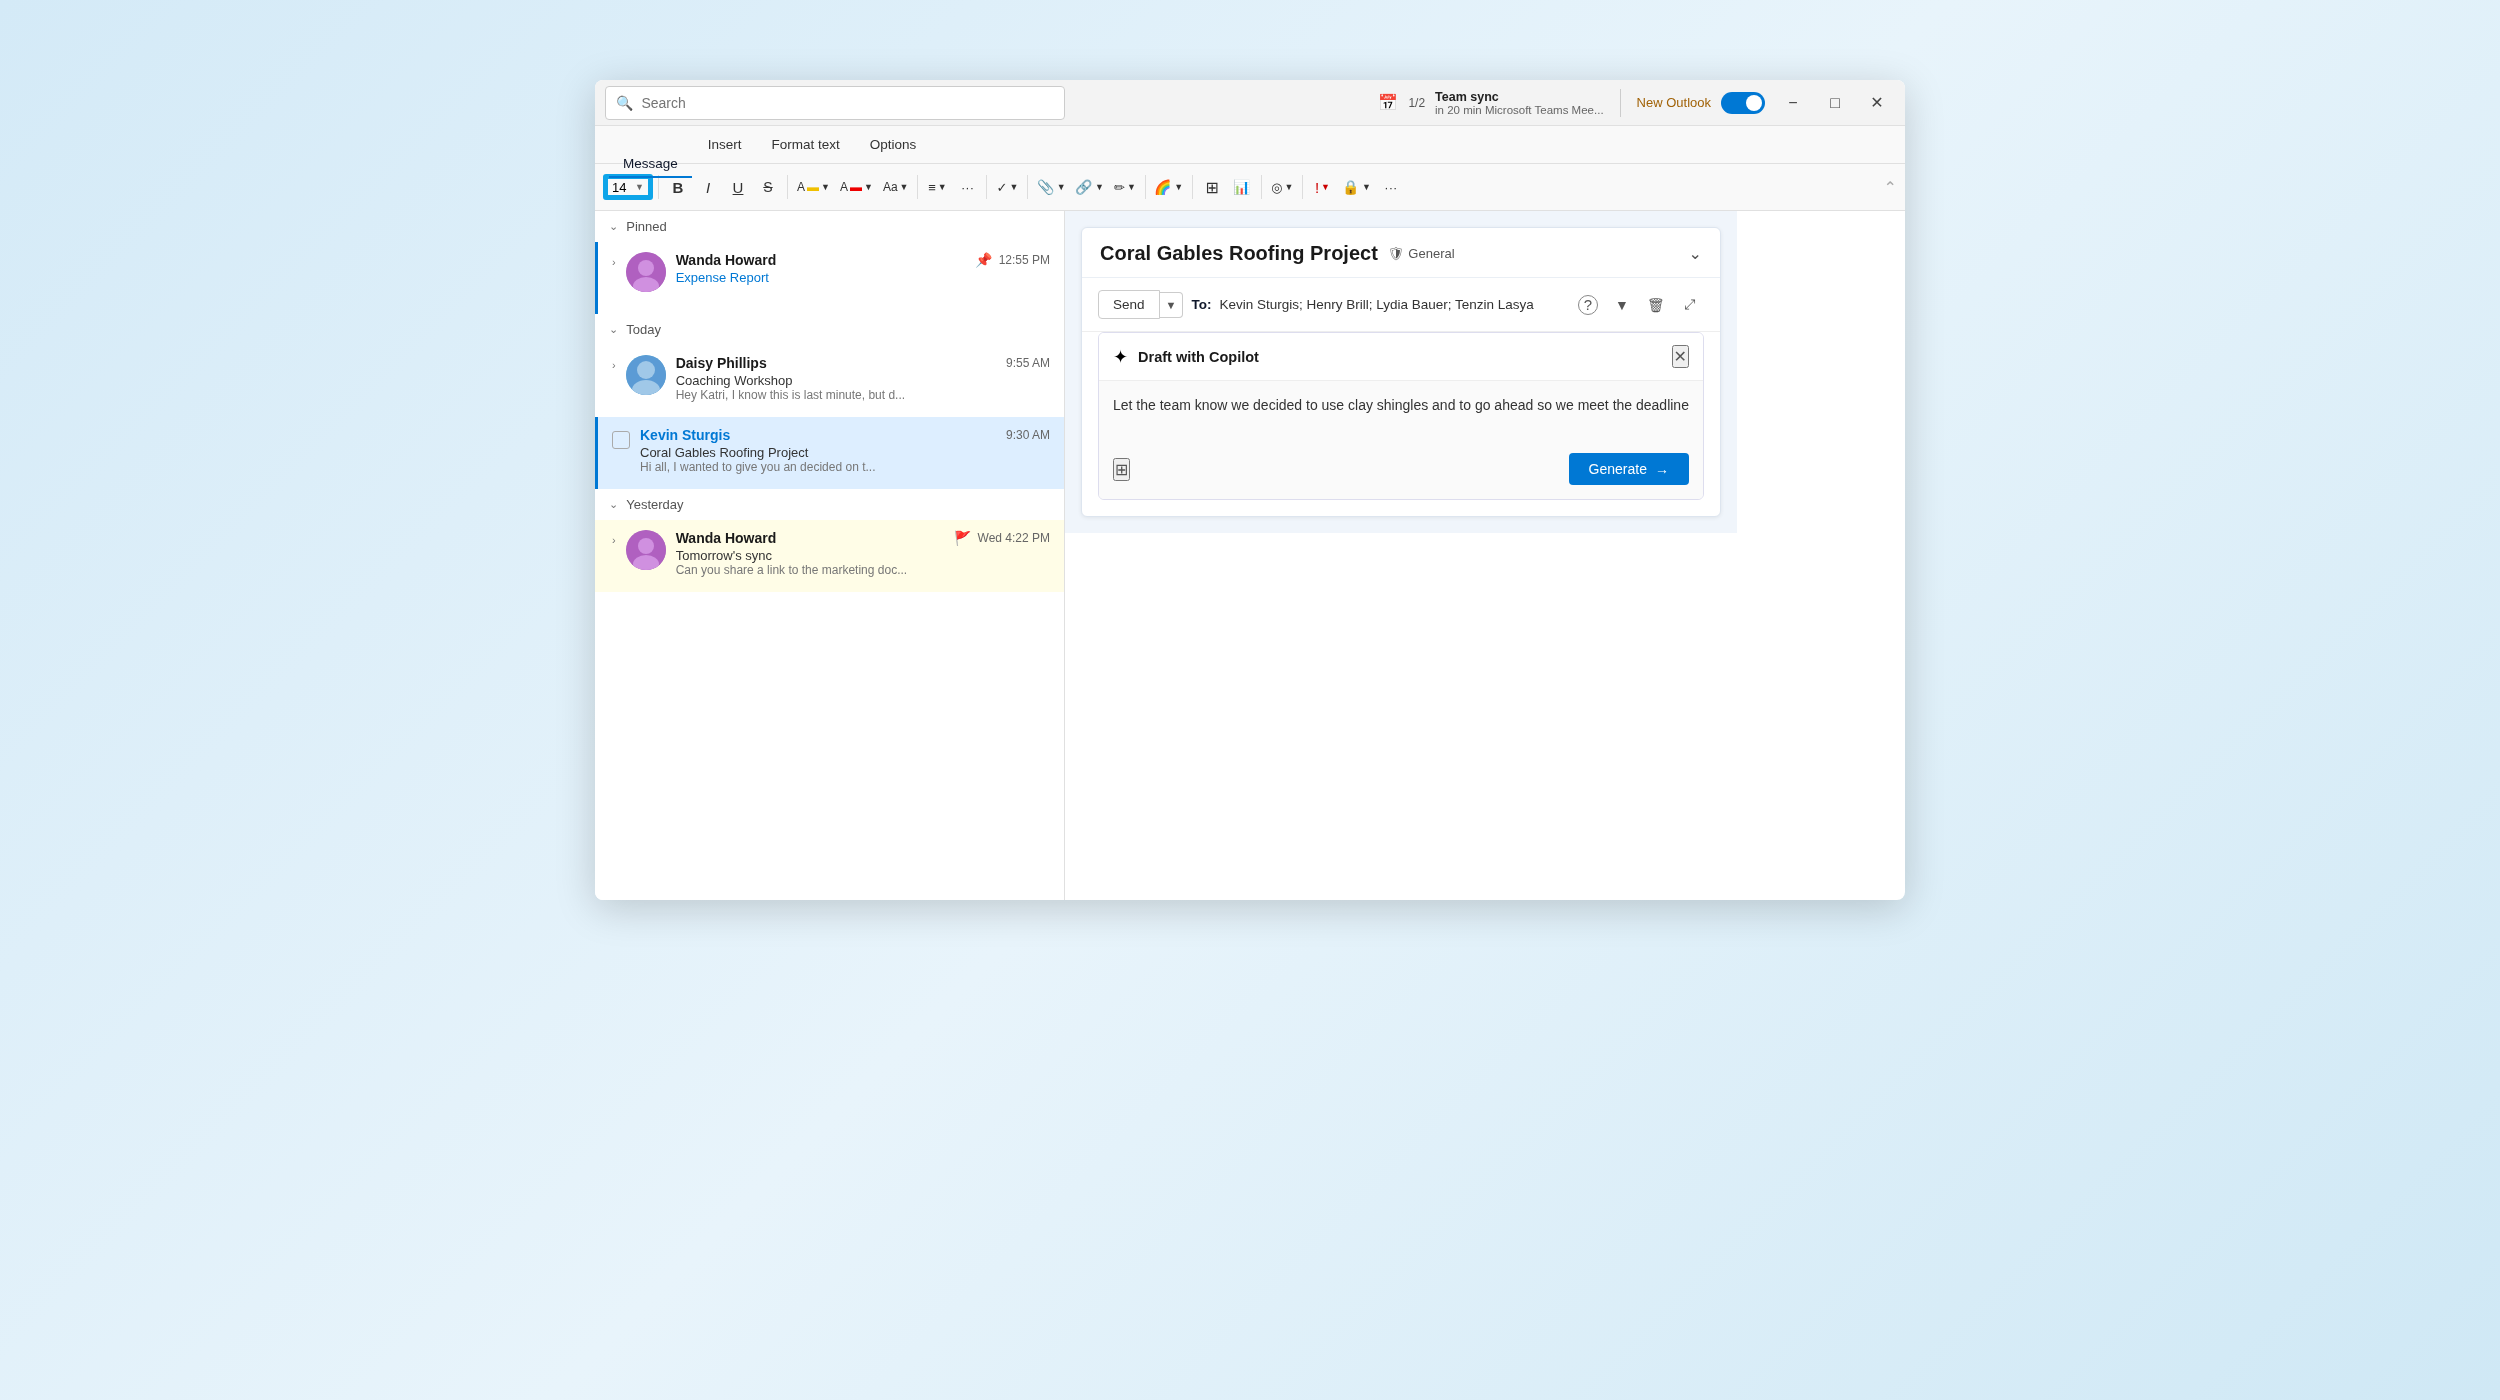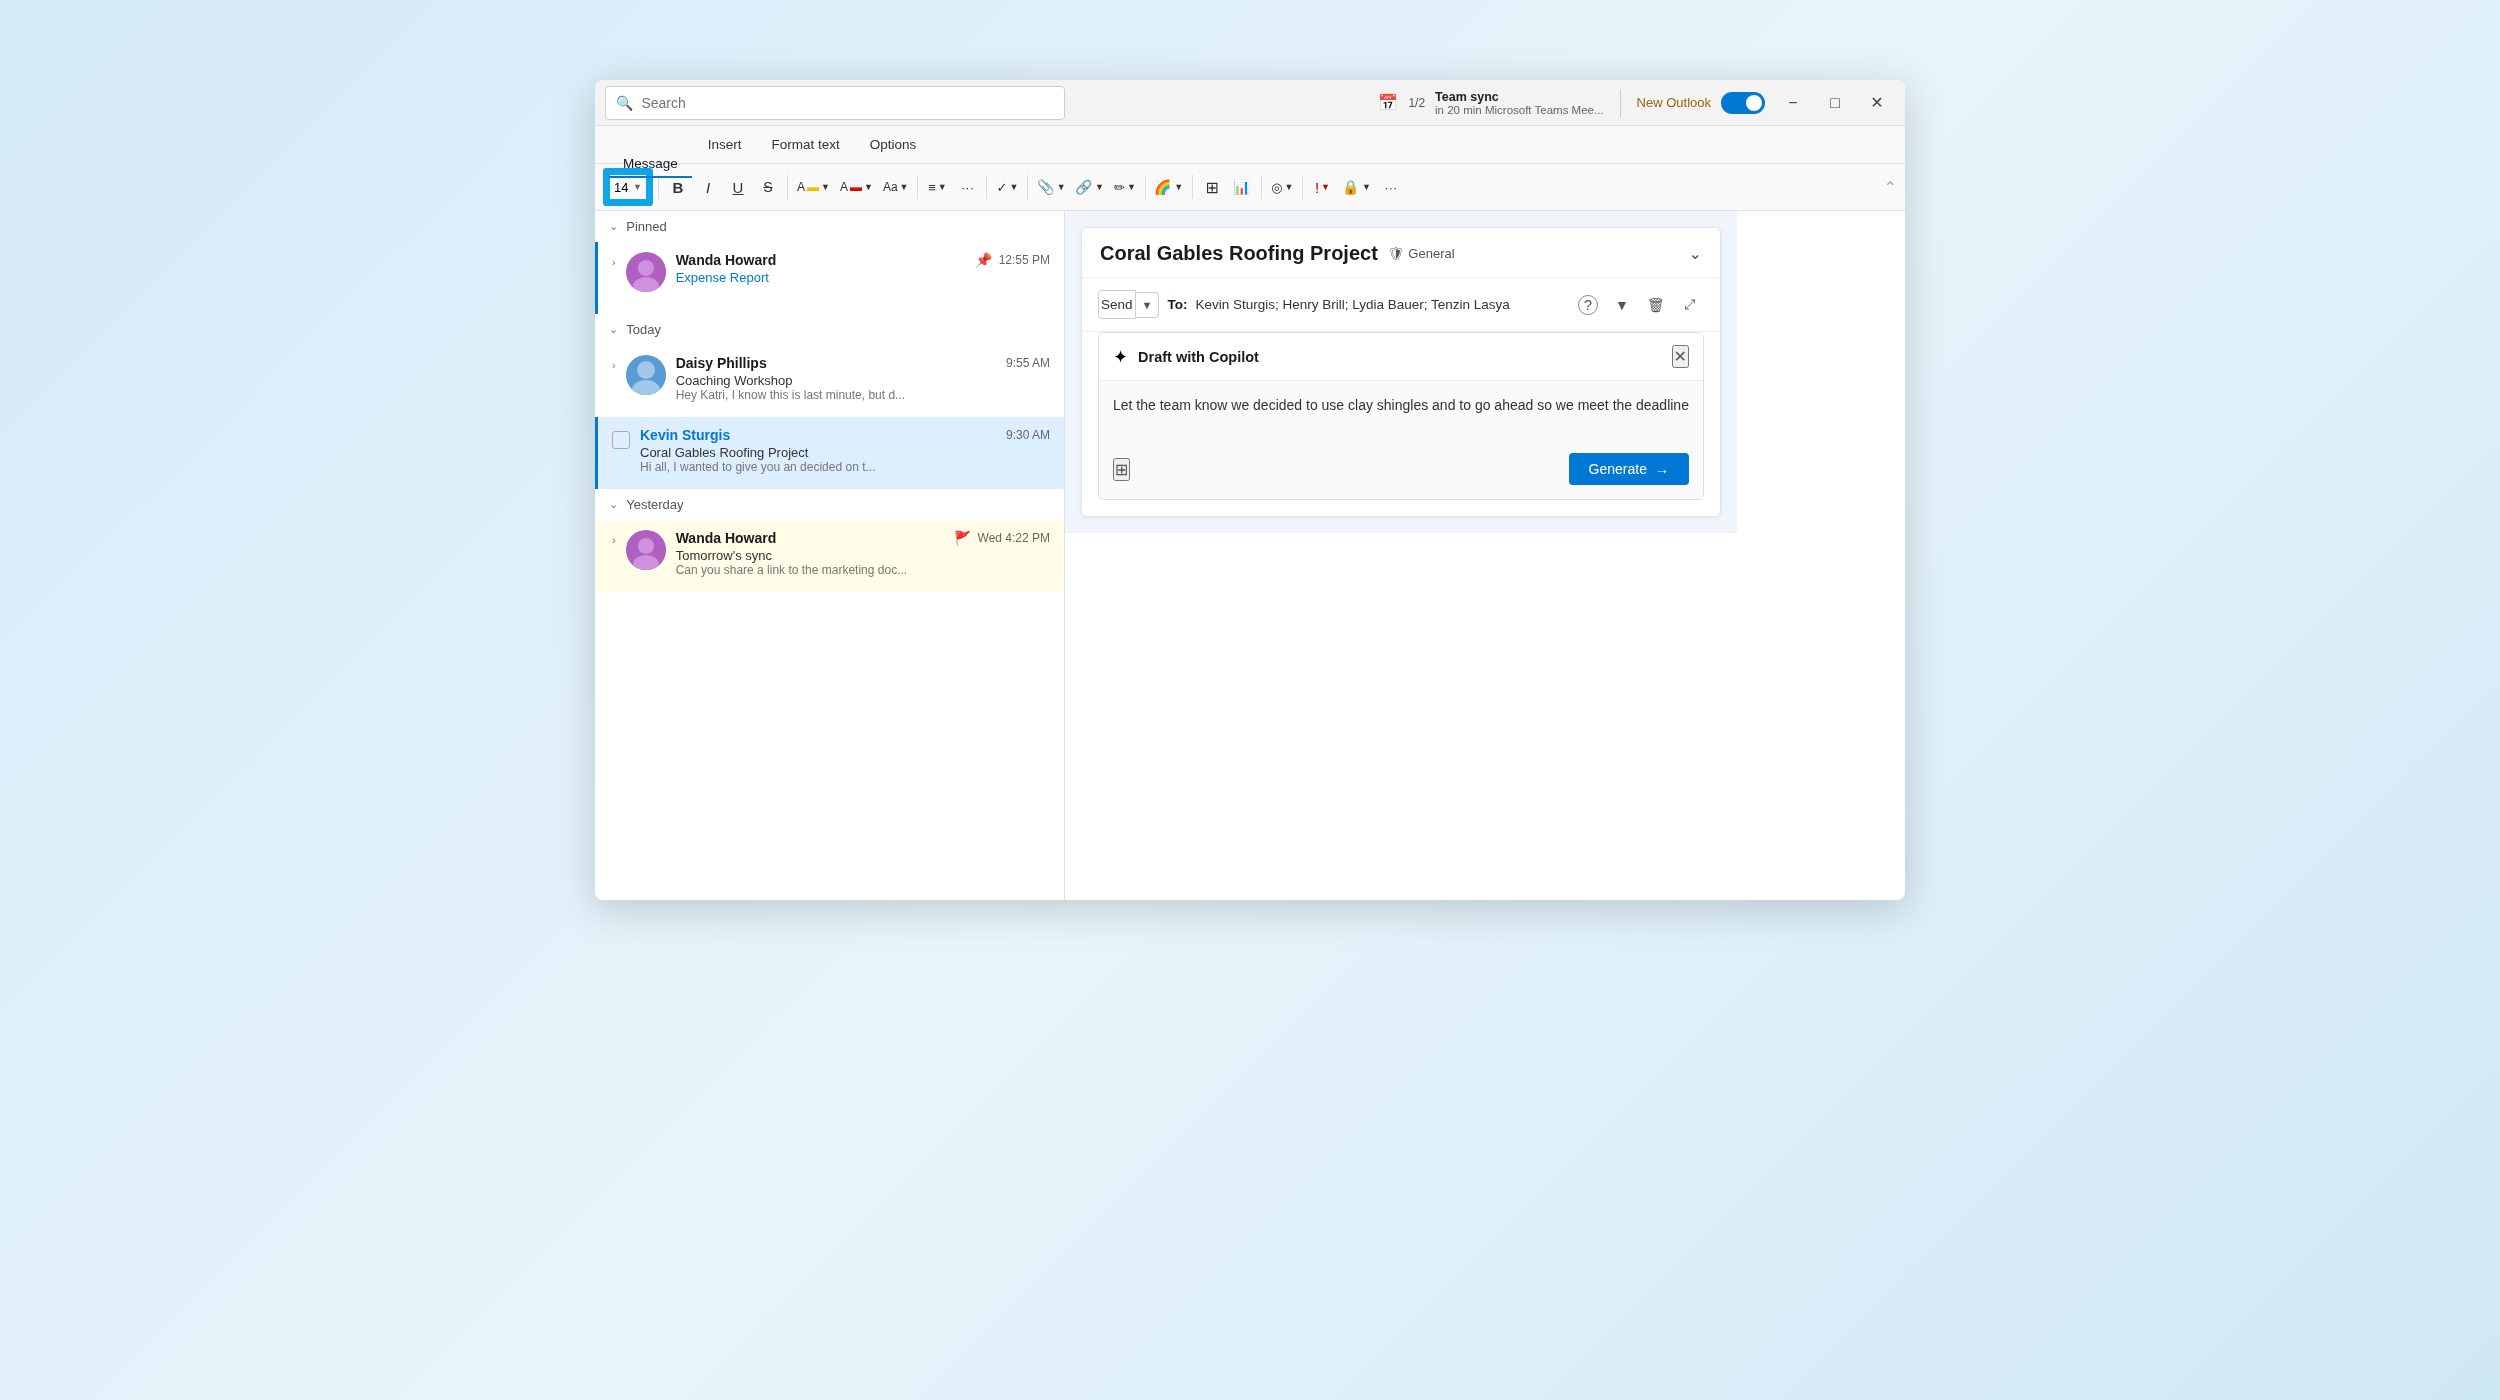--- a/index.html
+++ b/index.html
@@ -171,26 +171,26 @@
     .toolbar-sep {
       width: 1px;
       height: 24px;
       background: #ddd;
       margin: 0 3px;
     }
 
     .font-size-box {
       width: 50px;
       height: 26px;
-      border: 7px solid #0ea5e9;
+      border: 5px solid #0ea5e9;
       border-radius: 3px;
       display: flex;
       align-items: center;
       justify-content: space-between;
-      padding: 12px 4px;
+      padding: 0 4px;
       font-size: 13px;
       cursor: pointer;
     }
 
     .chevron-down { font-size: 9px; color: #666; }
 
     
     .main-content {
       display: flex;
       flex: 1;
@@ -405,21 +405,21 @@
     .send-btn-area {
       display: flex;
       align-items: center;
       gap: 0;
     }
 
     .send-btn {
       background: #fff;
       border: 1px solid #ccc;
       border-radius: 4px 0 0 4px;
-      padding: 6px 2px;
+      padding: 6px 14px;
       font-size: 13.5px;
       cursor: pointer;
       color: #333;
       font-weight: 500;
     }
 
     .send-dropdown {
       background: #fff;
       border: 1px solid #ccc;
       border-left: none;

